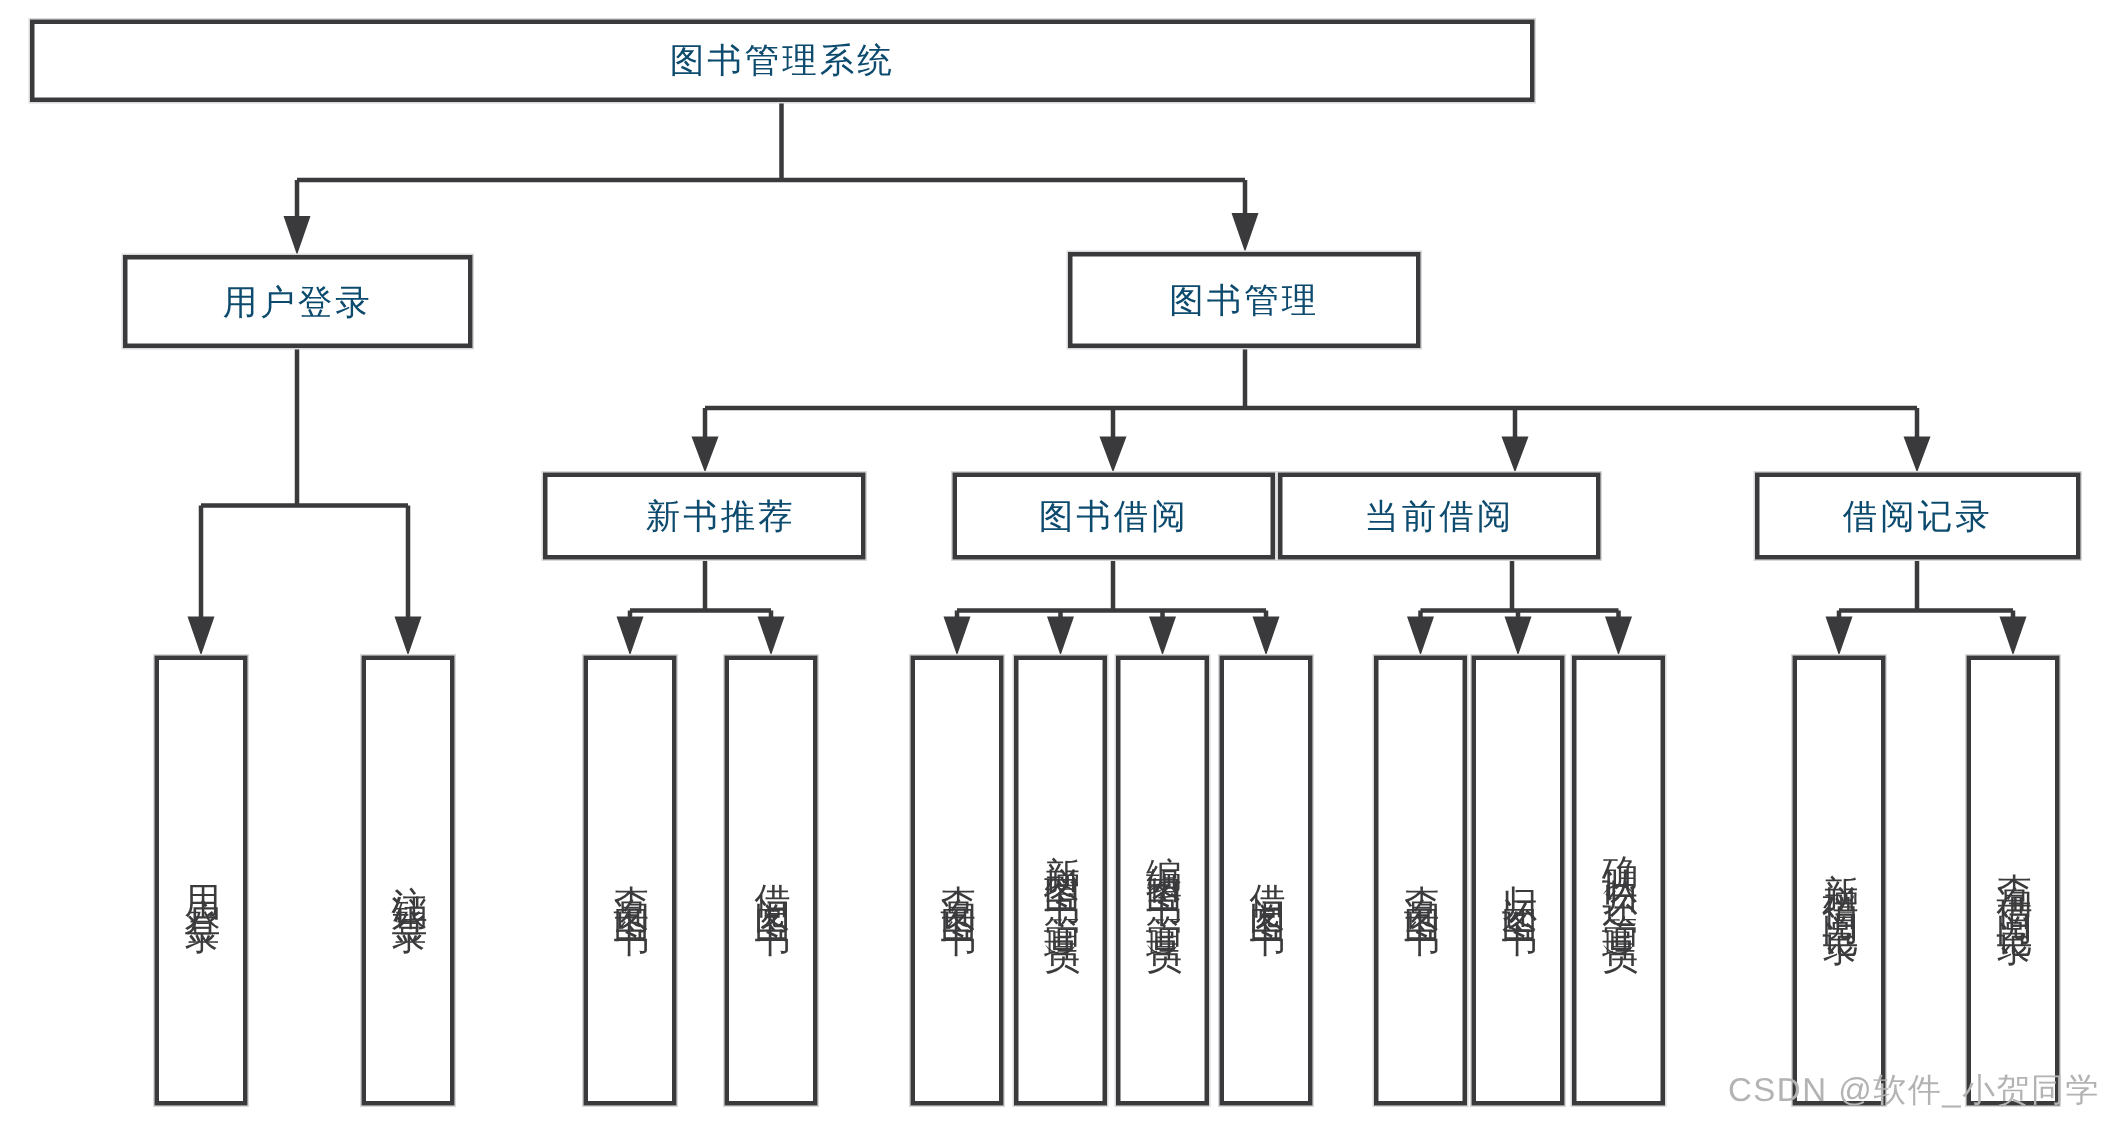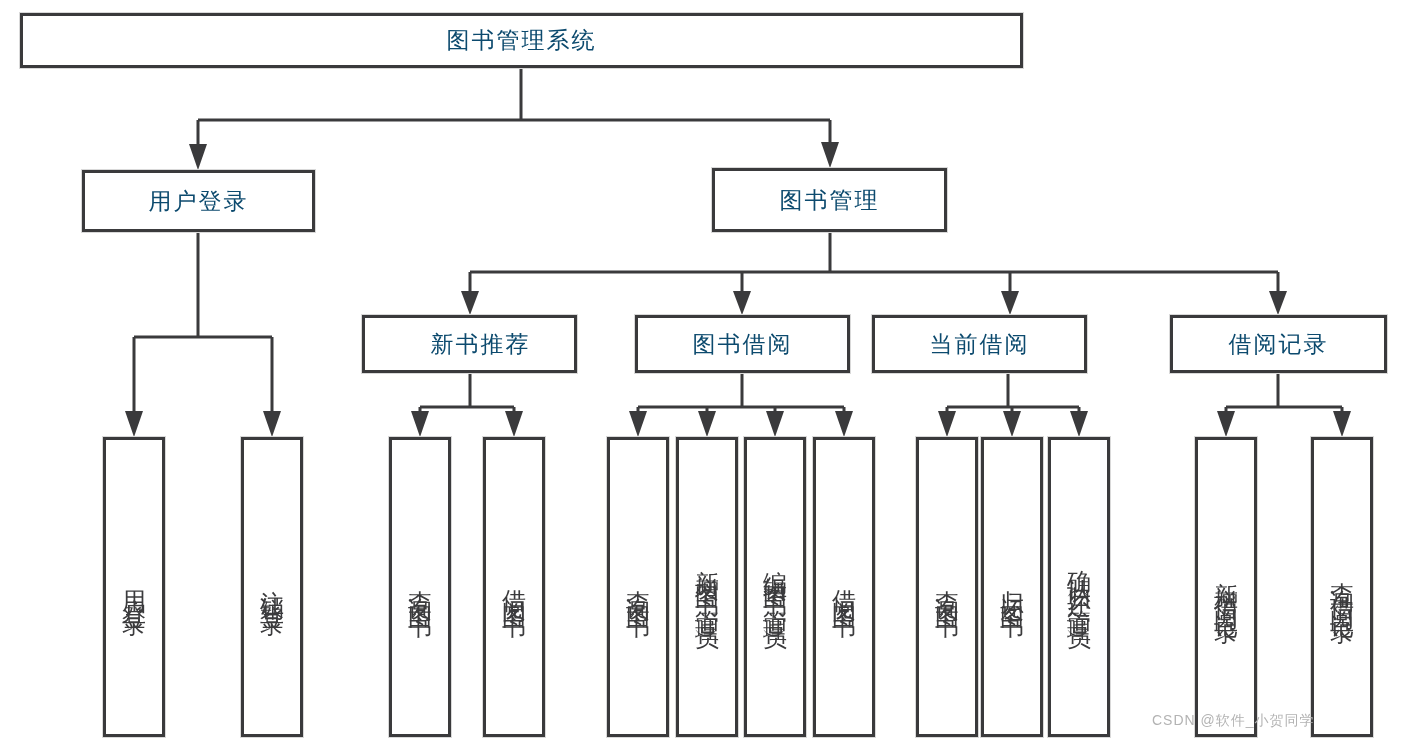--- a/index.html
+++ b/index.html
@@ -39,41 +39,41 @@
     letter-spacing: 8px;
     line-height: 1;
     white-space: nowrap;
   }
   
   #n-root        { left: 20px;   top: 13px;  width: 1003px; height: 55px; }
   #n-user-login  { left: 82px;   top: 170px; width: 233px;  height: 62px; }
   #n-book-mgmt   { left: 712px;  top: 168px; width: 235px;  height: 64px; }
   #n-new-book    { left: 362px;  top: 315px; width: 215px;  height: 58px; padding-left: 22px; }
   #n-book-borrow { left: 635px;  top: 315px; width: 215px;  height: 58px; }
-  #n-cur-borrow  { left: 872px;  top: 315px; width: 215px;  height: 58px; }
+  #n-cur-borrow  { left: 852px;  top: 315px; width: 215px;  height: 58px; }
   #n-records     { left: 1170px; top: 315px; width: 217px;  height: 58px; }
   .leaf { top: 437px; width: 62px; height: 300px; }
   #l-login       { left: 103px;  }
   #l-logout      { left: 241px;  }
   #l-nb-query    { left: 389px;  }
   #l-nb-borrow   { left: 483px;  }
   #l-bw-query    { left: 607px;  }
   #l-bw-add      { left: 676px;  }
   #l-bw-edit     { left: 744px;  }
   #l-bw-borrow   { left: 813px;  }
   #l-cur-query   { left: 916px;  }
   #l-cur-return  { left: 981px;  }
   #l-cur-confirm { left: 1048px; }
   #l-rec-add     { left: 1195px; }
   #l-rec-query   { left: 1311px; }
   .watermark {
     position: absolute;
     left: 1152px;
     top: 712px;
-    font-size: 14px;
+    font-size: 22px;
     color: #b3b3b3;
     letter-spacing: 1px;
     white-space: nowrap;
     z-index: 5;
   }
 </style>
 </head>
 <body>
 
 <div class="stage">

